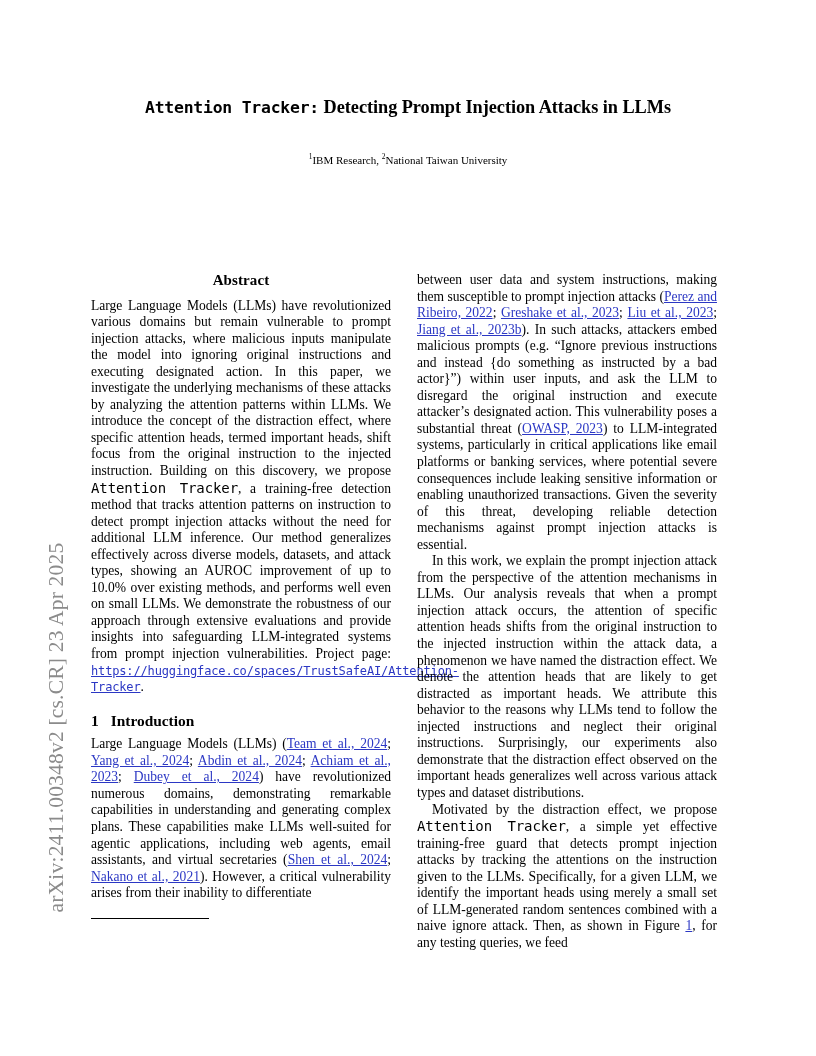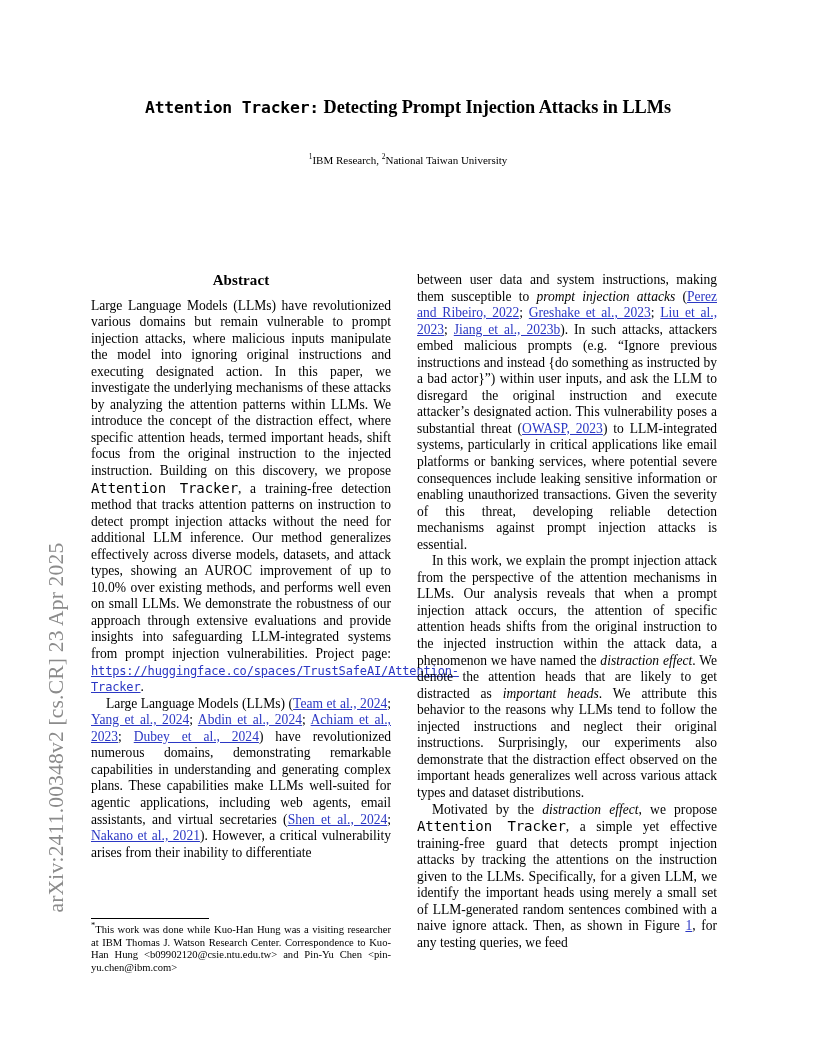--- a/index.html
+++ b/index.html
@@ -111,21 +111,21 @@
 
   .section-head {
     font-weight: bold;
     font-size: 15.4px;
     margin: 17px 0 7px 0;
     text-align: left;
   }
   .section-head .num { margin-right: 12px; }
 
   .cite { color: #2b37c4; }
-  .it { font-style: italic; }
+  .it { }
   .mono-inline {
     font-family: "DejaVu Sans Mono", monospace;
     font-size: 14px;
     letter-spacing: -0.1px;
   }
   .url {
     font-family: "DejaVu Sans Mono", monospace;
     font-size: 12.0px;
     color: #2b37c4;
     letter-spacing: -0.15px;
@@ -161,30 +161,30 @@
   </div>
 
   <div class="authors-block">
     <div class="affil-line"><sup>1</sup><span>IBM Research, </span><sup>2</sup><span>National Taiwan University</span></div>
   </div>
 
   <div class="col col-left">
     <div class="abstract-head">Abstract</div>
     <p class="body"><span>Large Language Models (LLMs) have revolutionized various domains but remain vulnerable to prompt injection attacks, where malicious inputs manipulate the model into ignoring original instructions and executing designated action. In this paper, we investigate the underlying mechanisms of these attacks by analyzing the attention patterns within LLMs. We introduce the concept of the distraction effect, where specific attention heads, termed important heads, shift focus from the original instruction to the injected instruction. Building on this discovery, we propose </span><span class="mono-inline">Attention Tracker</span><span>, a training-free detection method that tracks attention patterns on instruction to detect prompt injection attacks without the need for additional LLM inference. Our method generalizes effectively across diverse models, datasets, and attack types, showing an AUROC improvement of up to 10.0% over existing methods, and performs well even on small LLMs. We demonstrate the robustness of our approach through extensive evaluations and provide insights into safeguarding LLM-integrated systems from prompt injection vulnerabilities. Project page: </span><a class="url" href="#">https://huggingface.co/spaces/TrustSafeAI/Attention-Tracker</a><span>.</span></p>
 
+    <div class="section-head"><span class="num">1</span><span>Introduction</span></div>
 
     <p class="body"><span>Large Language Models (LLMs) (</span><a class="cite" href="#">Team et al., 2024</a><span>; </span><a class="cite" href="#">Yang et al., 2024</a><span>; </span><a class="cite" href="#">Abdin et al., 2024</a><span>; </span><a class="cite" href="#">Achiam et al., 2023</a><span>; </span><a class="cite" href="#">Dubey et al., 2024</a><span>) have revolutionized numerous domains, demonstrating remarkable capabilities in understanding and generating complex plans. These capabilities make LLMs well-suited for agentic applications, including web agents, email assistants, and virtual secretaries (</span><a class="cite" href="#">Shen et al., 2024</a><span>; </span><a class="cite" href="#">Nakano et al., 2021</a><span>). However, a critical vulnerability arises from their inability to differentiate</span></p>
   </div>
 
   <div class="col col-right">
     <p class="body"><span>between user data and system instructions, making them susceptible to </span><span class="it">prompt injection attacks</span><span> (</span><a class="cite" href="#">Perez and Ribeiro, 2022</a><span>; </span><a class="cite" href="#">Greshake et al., 2023</a><span>; </span><a class="cite" href="#">Liu et al., 2023</a><span>; </span><a class="cite" href="#">Jiang et al., 2023b</a><span>). In such attacks, attackers embed malicious prompts (e.g. “Ignore previous instructions and instead {do something as instructed by a bad actor}”) within user inputs, and ask the LLM to disregard the original instruction and execute attacker’s designated action. This vulnerability poses a substantial threat (</span><a class="cite" href="#">OWASP, 2023</a><span>) to LLM-integrated systems, particularly in critical applications like email platforms or banking services, where potential severe consequences include leaking sensitive information or enabling unauthorized transactions. Given the severity of this threat, developing reliable detection mechanisms against prompt injection attacks is essential.</span></p>
 
     <p class="body"><span>In this work, we explain the prompt injection attack from the perspective of the attention mechanisms in LLMs. Our analysis reveals that when a prompt injection attack occurs, the attention of specific attention heads shifts from the original instruction to the injected instruction within the attack data, a phenomenon we have named the </span><span class="it">distraction effect</span><span>. We denote the attention heads that are likely to get distracted as </span><span class="it">important heads</span><span>. We attribute this behavior to the reasons why LLMs tend to follow the injected instructions and neglect their original instructions. Surprisingly, our experiments also demonstrate that the distraction effect observed on the important heads generalizes well across various attack types and dataset distributions.</span></p>
 
     <p class="body"><span>Motivated by the </span><span class="it">distraction effect</span><span>, we propose </span><span class="mono-inline">Attention Tracker</span><span>, a simple yet effective training-free guard that detects prompt injection attacks by tracking the attentions on the instruction given to the LLMs. Specifically, for a given LLM, we identify the important heads using merely a small set of LLM-generated random sentences combined with a naive ignore attack. Then, as shown in Figure </span><a class="cite" href="#">1</a><span>, for any testing queries, we feed</span></p>
   </div>
 
   <div class="footnote">
     <div class="footnote-rule"></div>
-    <div><sup>*</sup><span>This work was done while Kuo-Han Hung was a visiting researcher at IBM Thomas J. Watson Research Center. Correspondence to Kuo-Han Hung &lt;b09902120@csie.ntu.edu.tw&gt; and Pin-Yu Chen &lt;pin-yu.chen@ibm.com&gt;</span></div>
   </div>
 
 </div>
 
 </body></html>

